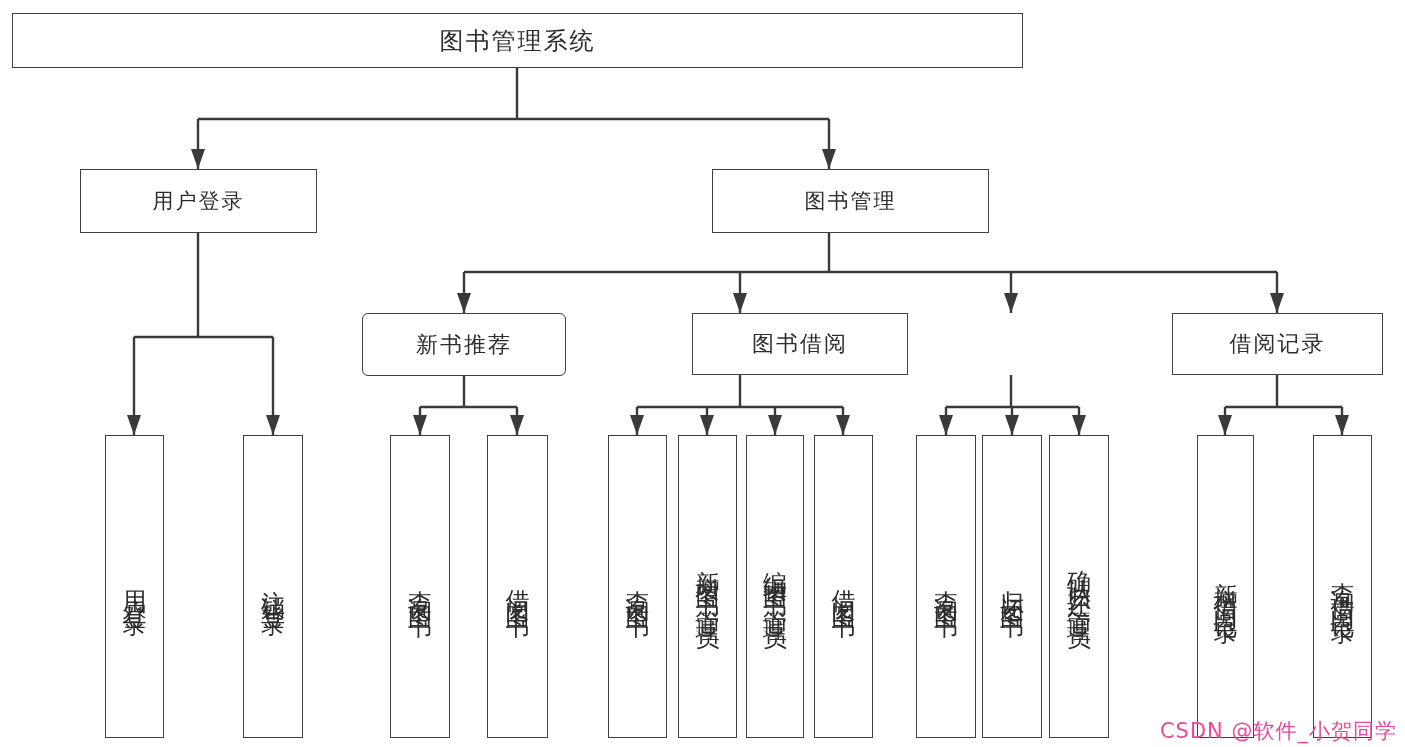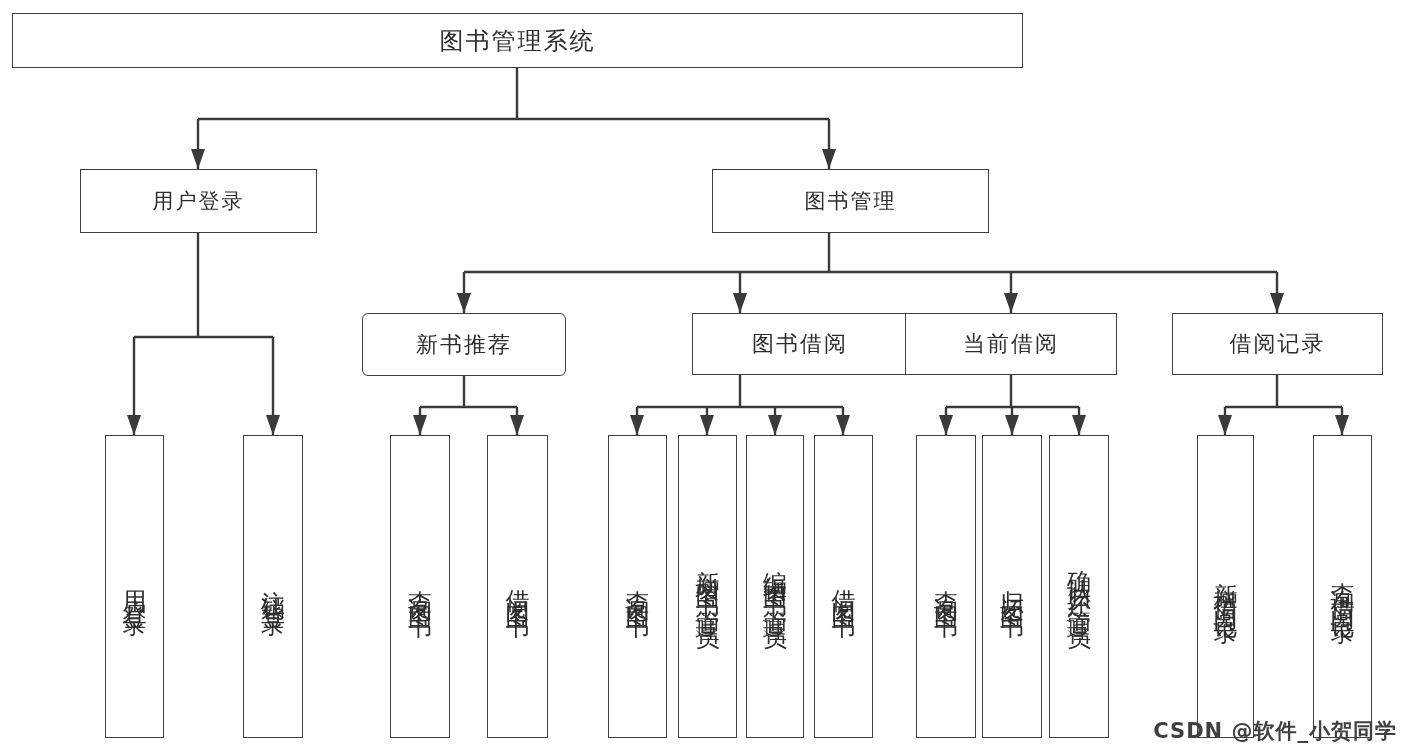--- a/index.html
+++ b/index.html
@@ -42,24 +42,23 @@
     font-size: 24px;
     letter-spacing: 8px;
     line-height: 1;
     color: #2d2d2d;
   }
   .watermark {
     position: absolute;
     right: 8px;
     bottom: 2px;
     font-size: 21px;
-    color: #404040;
+    color: #ec4899;
     letter-spacing: 1px;
     white-space: nowrap;
-    font-weight: bold;
   }
 </style>
 </head>
 <body>
 
 <div class="canvas">
 
   <svg class="wires" viewBox="0 0 1405 747" fill="none" stroke="#3a3a3a" stroke-width="2.4">
     <defs>
       <marker id="arrow" markerUnits="userSpaceOnUse" viewBox="0 0 20 14" refX="20" refY="7" markerWidth="20" markerHeight="14" orient="auto">
@@ -111,23 +110,20 @@
   <div class="box h2box" style="left:712px; top:169px; width:277px; height:64px;">
     <span>图书管理</span>
   </div>
 
   <div class="box h3box" style="left:362px; top:313px; width:204px; height:63px;border-radius:6px;">
     <span>新书推荐</span>
   </div>
   <div class="box h3box" style="left:660px; top:313px; width:216px; height:62px;margin-left:32px;">
     <span>图书借阅</span>
   </div>
-  <div class="box h3box" style="left:905px; top:313px; width:212px; height:62px;">
-    <span>当前借阅</span>
-  </div>
   <div class="box h3box" style="left:1172px; top:313px; width:211px; height:62px;">
     <span>借阅记录</span>
   </div>
 
   <div class="box leaf" style="left:105px; top:435px; width:59px; height:303px;">
     <span>用户登录</span>
   </div>
   <div class="box leaf" style="left:243px; top:435px; width:60px; height:303px;">
     <span>注销登录</span>
   </div>

